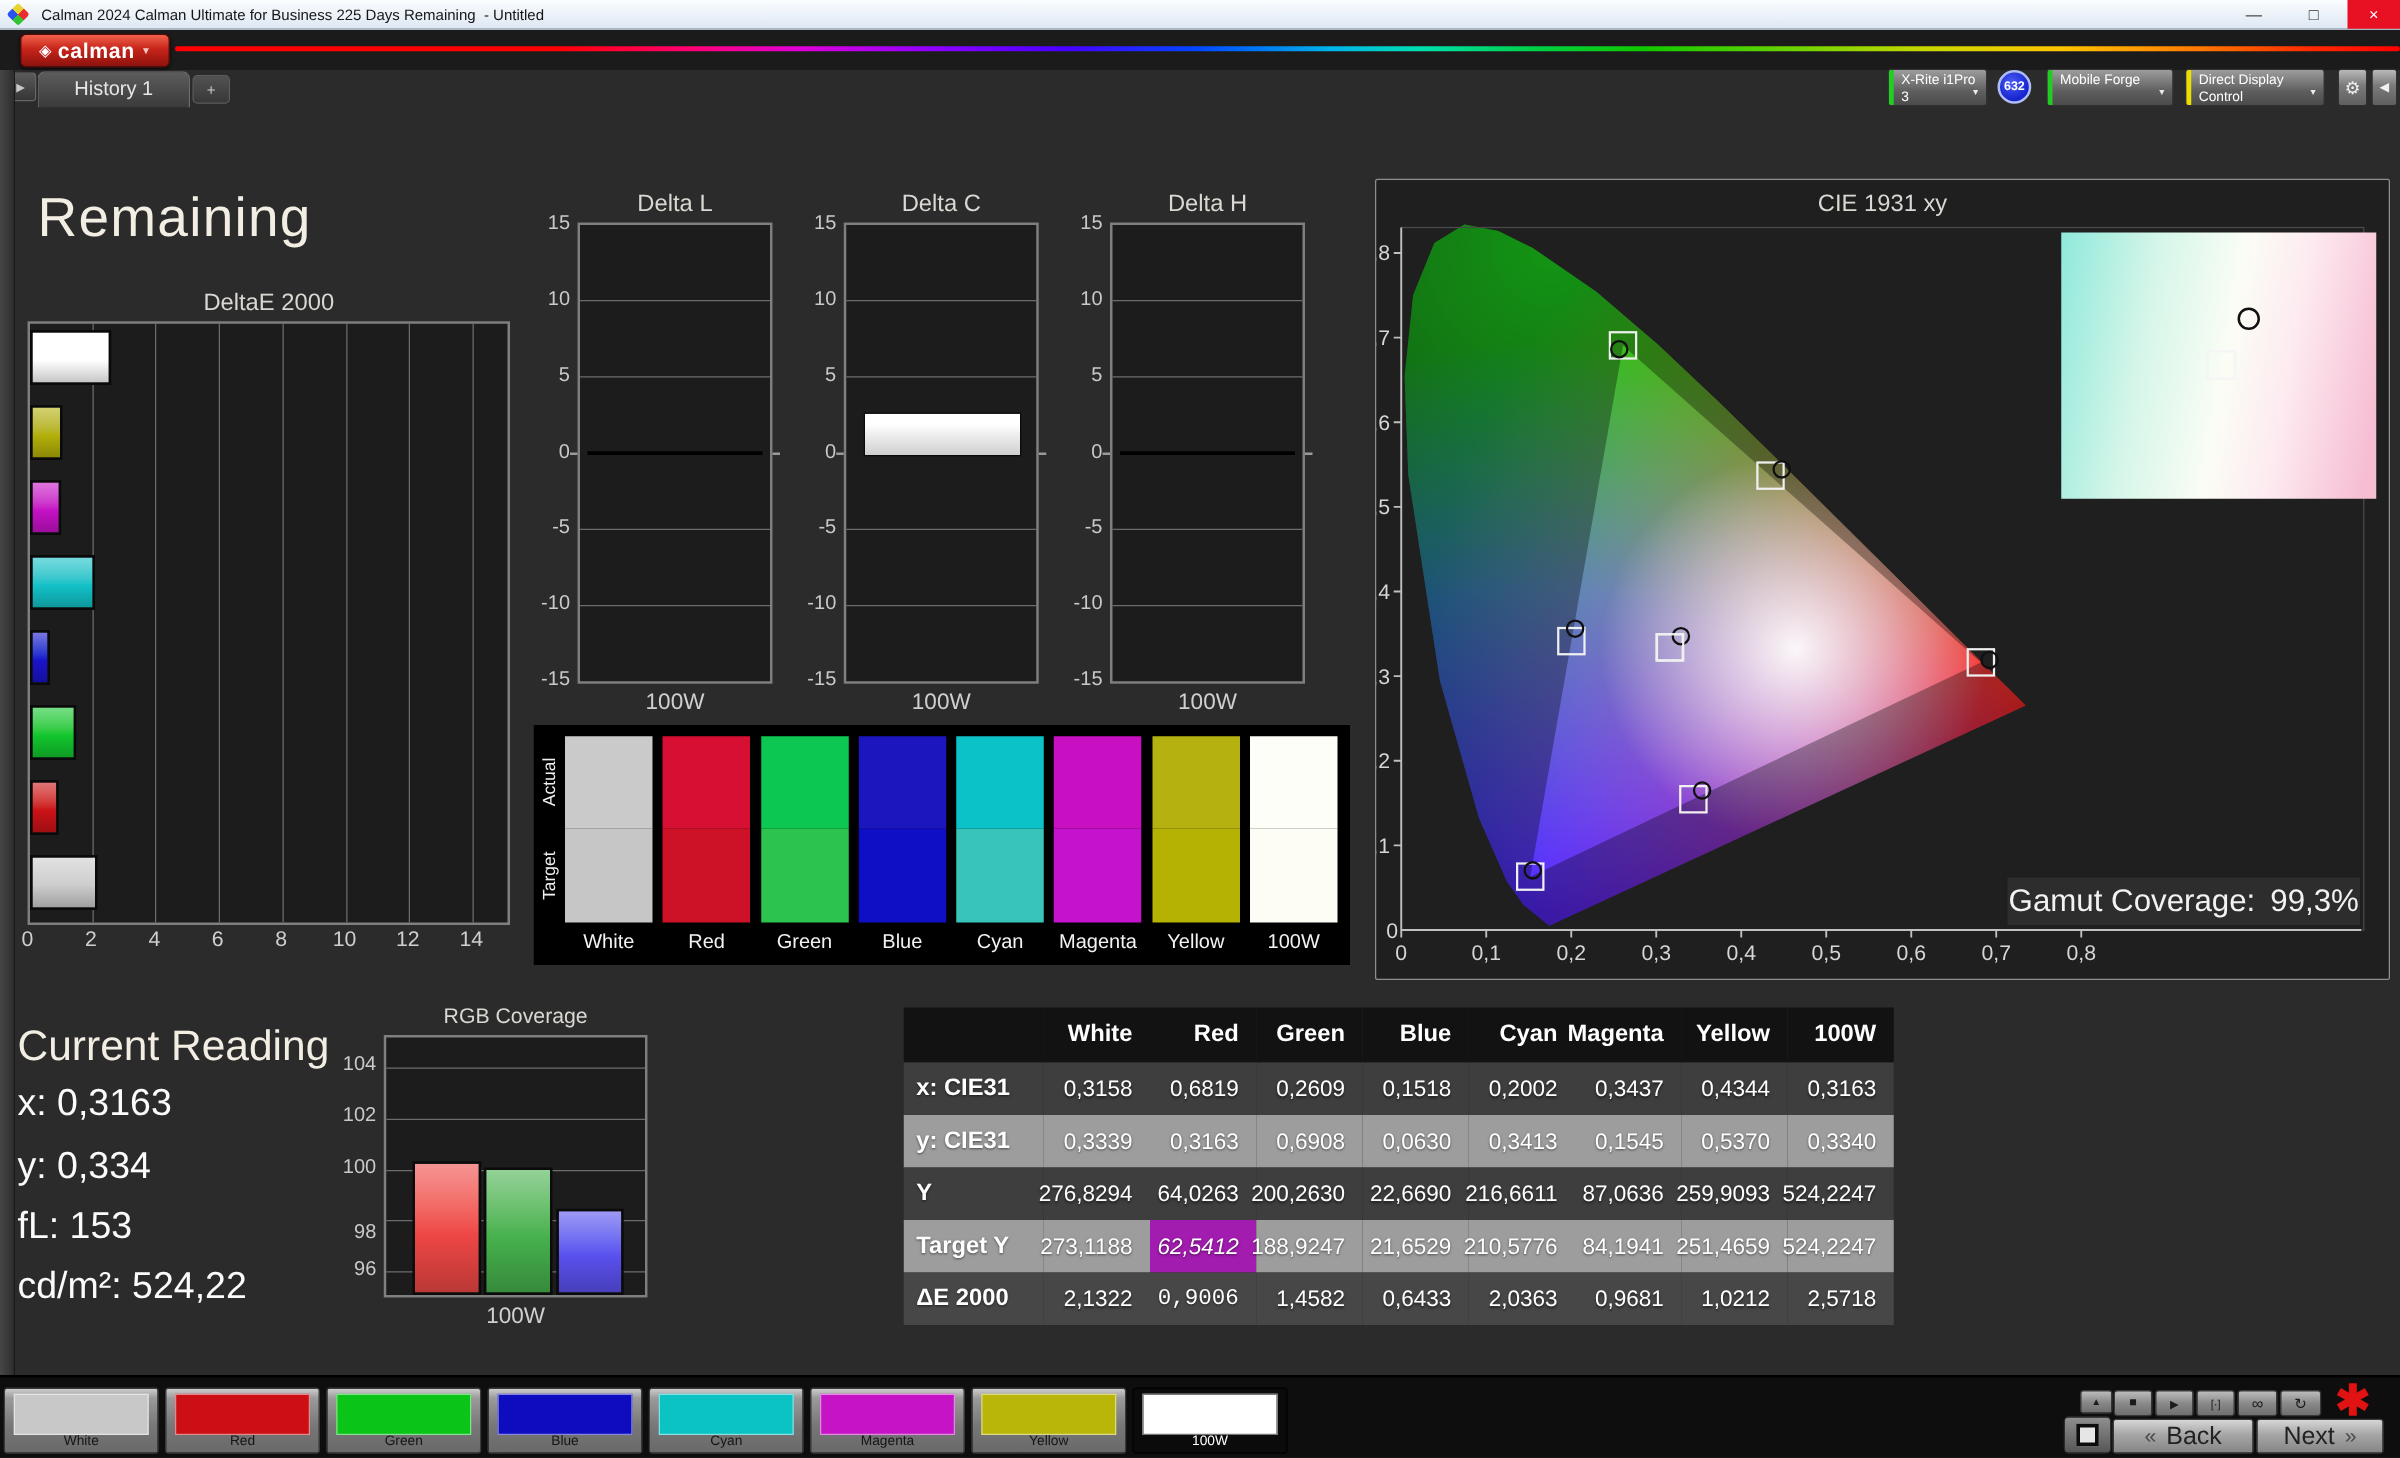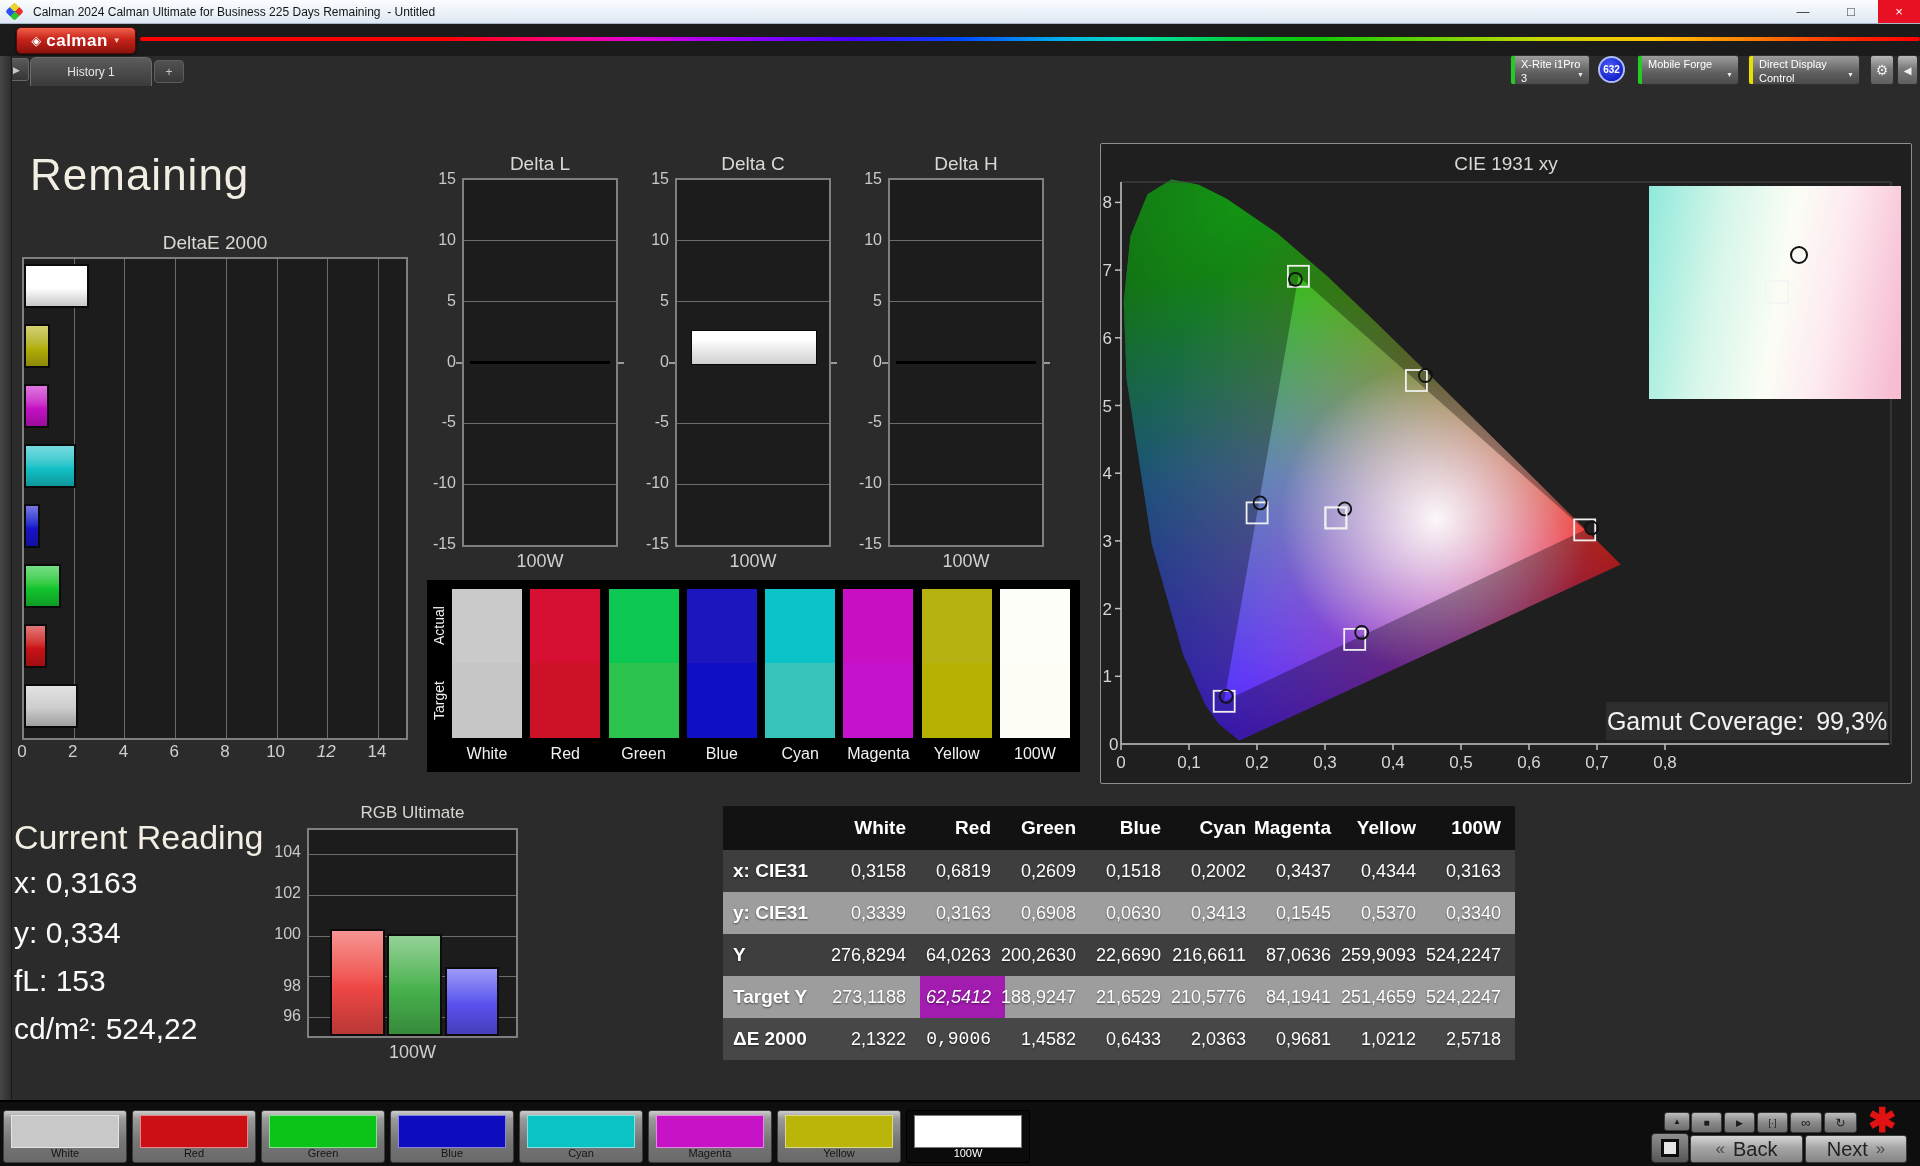--- a/index.html
+++ b/index.html
@@ -31,21 +31,21 @@
     background:linear-gradient(90deg,#ff0000 0%,#ff0000 17%,#ff0070 23%,#e000d8 28%,#9000ff 34%,
       #4800ff 40%,#0048ff 46%,#00b4e8 52%,#00e0b0 56%,#00d048 61%,#10c800 66%,#70d400 73%,
       #ccd800 79%,#ffc400 85%,#ff7800 91%,#ff2a00 96%,#ff0000 100%);}
 
   
   .playtab{position:absolute;left:4px;top:58px;width:23px;height:21px;border-radius:3px;
     background:linear-gradient(#5a5a5a,#353535);border:1px solid #666;color:#c9c9c9;
     display:flex;align-items:center;justify-content:center;font-size:9px;}
   .htab{position:absolute;left:30px;top:57px;width:122px;height:29px;border-radius:6px 6px 0 0;
     background:linear-gradient(#5c5c5c,#3a3a3a);border:1px solid #6b6b6b;border-bottom:none;
-    color:#e6e6e6;font-size:12px;display:flex;align-items:center;justify-content:center;box-sizing:border-box;}
+    color:#e6e6e6;font-size:16px;display:flex;align-items:center;justify-content:center;box-sizing:border-box;}
   .addtab{position:absolute;left:154px;top:60px;width:30px;height:23px;border-radius:4px;
     background:linear-gradient(#525252,#383838);border:1px solid #5e5e5e;color:#c9c9c9;
     font-size:12px;display:flex;align-items:center;justify-content:center;box-sizing:border-box;}
   .widget{position:absolute;top:55px;height:30px;border-radius:3px;box-sizing:border-box;
     background:linear-gradient(#9d9d9d,#5f5f5f 60%,#4b4b4b);border:1px solid #303030;
     color:#fff;font-size:11px;line-height:1.25;padding:2px 8px 2px 10px;overflow:hidden;}
   .widget::before{content:"";position:absolute;left:0;top:0;bottom:0;width:4px;background:var(--edge,#22cc22);}
   .widget::after{content:"▼";position:absolute;right:5px;bottom:4px;font-size:7px;color:#ececec;}
   .badge{position:absolute;left:1598px;top:56px;width:27px;height:27px;border-radius:50%;
     background:radial-gradient(circle at 40% 35%,#4b5cf5,#1423cf 70%,#0c17a8);
@@ -193,21 +193,21 @@
       <div class="hbar" style="top: 365px; width: 23px; background: linear-gradient(color-mix(in srgb, rgb(203, 18, 23) 58%, rgb(255, 255, 255)), rgb(203, 18, 23) 55%, color-mix(in srgb, rgb(203, 18, 23) 78%, rgb(0, 0, 0))); border: 2px solid rgb(10, 10, 10);"></div>
       <div class="hbar" style="top: 425px; width: 54px; background: linear-gradient(color-mix(in srgb, rgb(205, 205, 205) 58%, rgb(255, 255, 255)), rgb(205, 205, 205) 55%, color-mix(in srgb, rgb(205, 205, 205) 78%, rgb(0, 0, 0))); border: 2px solid rgb(10, 10, 10);"></div>
     </div>
   <div class="abs" id="deltae-ticks" style="left:0;top:742px;width:460px;height:22px;">
       <div class="tickx" style="left: 6px;">0</div>
       <div class="tickx" style="left: 56.72px;">2</div>
       <div class="tickx" style="left: 107.44px;">4</div>
       <div class="tickx" style="left: 158.16px;">6</div>
       <div class="tickx" style="left: 208.88px;">8</div>
       <div class="tickx" style="left: 259.6px;">10</div>
-      <div class="tickx" style="left: 310.32px; font-style: italic;">12</div>
+      <div class="tickx" style="left: 310.32px;">12</div>
       <div class="tickx" style="left: 361.04px;">14</div>
     </div>
 
   <div id="strip"></div>
   <div class="vlabel" style="top:589px;">Actual</div>
   <div class="vlabel" style="top:664px;">Target</div>
   <div id="swatch-items">
       <div class="sw-item">
         <div class="sw-top" style="background: rgb(202, 202, 202);"></div>
         <div class="sw-bot" style="background: rgb(198, 198, 198);"></div>
@@ -348,21 +348,21 @@
       <span>99,3%</span>
     </div>
   </div>
 
   <div id="cr-title">Current Reading</div>
   <div class="cr-line" style="top:866px;">x: 0,3163</div>
   <div class="cr-line" style="top:916px;">y: 0,334</div>
   <div class="cr-line" style="top:964px;">fL: 153</div>
   <div class="cr-line" style="top:1012px;">cd/m²: 524,22</div>
 
-  <div class="chart-title" style="left:307px;top:803px;width:211px;font-size:17px;">RGB Ultimate</div>
+  <div class="chart-title" style="left:307px;top:803px;width:211px;font-size:17px;">RGB Coverage</div>
   <div class="chart-plot" id="rgb-plot">
       <div class="hgrid" style="top: 187.144px;"></div>
       <div class="hgrid" style="top: 146.351px;"></div>
       <div class="hgrid" style="top: 105.559px;"></div>
       <div class="hgrid" style="top: 64.7673px;"></div>
       <div class="hgrid" style="top: 23.9752px;"></div>
       <div style="position: absolute; left: 21px; width: 55px; top: 98.9208px; height: 107.079px; border: 2px solid rgb(11, 11, 11); box-sizing: border-box; background: linear-gradient(color-mix(in srgb, rgb(238, 71, 69) 58%, rgb(255, 255, 255)), rgb(238, 71, 69) 55%, color-mix(in srgb, rgb(238, 71, 69) 78%, rgb(0, 0, 0)));"></div>
       <div style="position: absolute; left: 78px; width: 55px; top: 104.02px; height: 101.98px; border: 2px solid rgb(11, 11, 11); box-sizing: border-box; background: linear-gradient(color-mix(in srgb, rgb(70, 177, 76) 58%, rgb(255, 255, 255)), rgb(70, 177, 76) 55%, color-mix(in srgb, rgb(70, 177, 76) 78%, rgb(0, 0, 0)));"></div>
       <div style="position: absolute; left: 136px; width: 54px; top: 136.653px; height: 69.3465px; border: 2px solid rgb(11, 11, 11); box-sizing: border-box; background: linear-gradient(color-mix(in srgb, rgb(90, 80, 238) 58%, rgb(255, 255, 255)), rgb(90, 80, 238) 55%, color-mix(in srgb, rgb(90, 80, 238) 78%, rgb(0, 0, 0)));"></div>
     </div>

